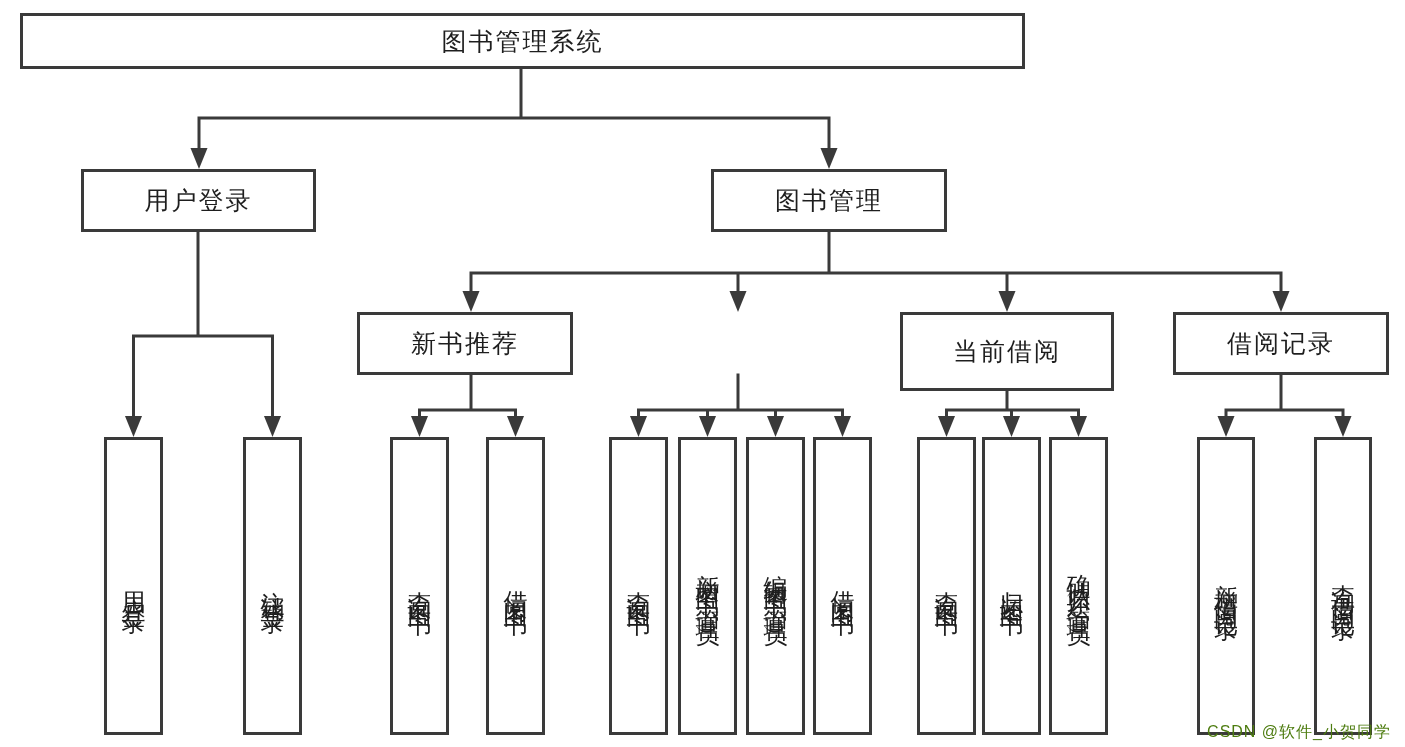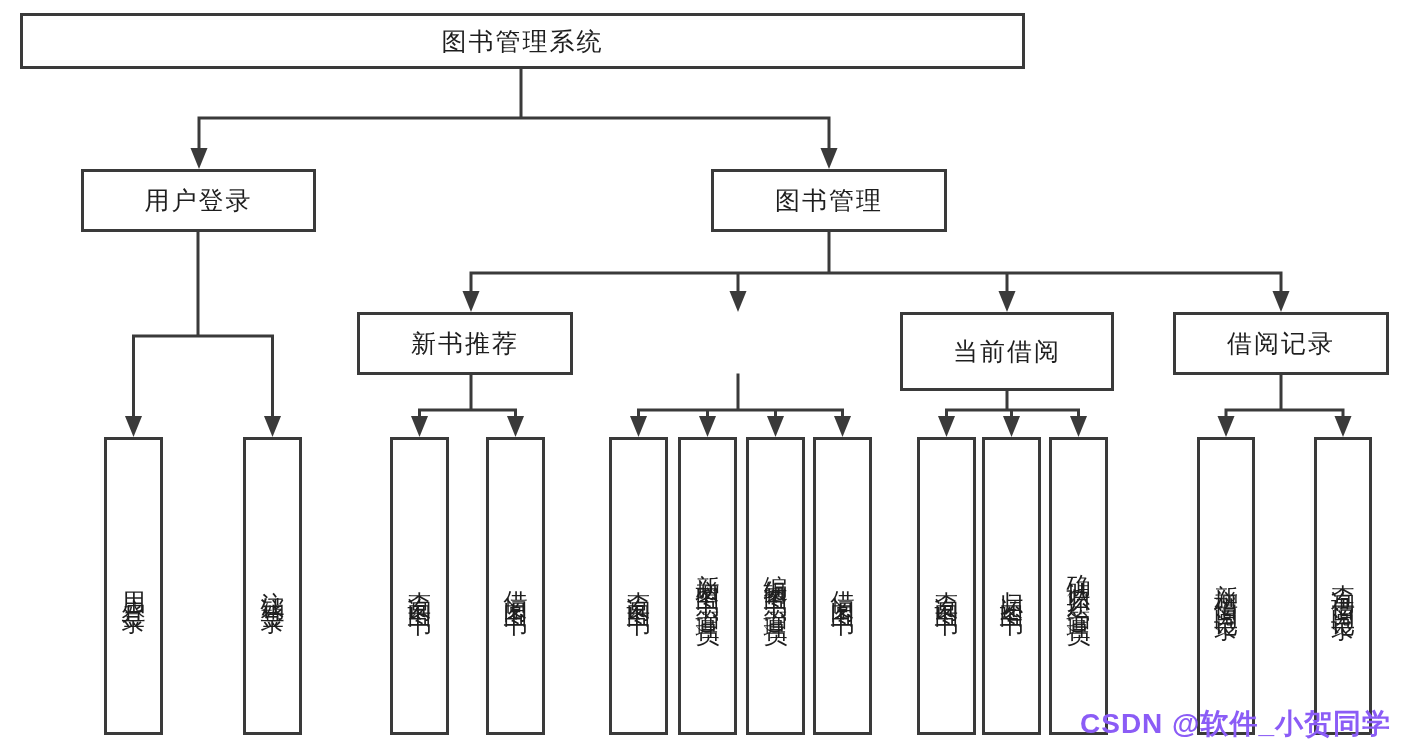--- a/index.html
+++ b/index.html
@@ -14,21 +14,21 @@
     border:3px solid #3a3a3a;background:#ffffff;color:#1e1e1e;
     display:flex;align-items:center;justify-content:center;
   }
   .hbox{font-size:25px;letter-spacing:2px;white-space:nowrap;}
   .vbox{
     font-size:24px;letter-spacing:7px;line-height:1.0;
     writing-mode:vertical-rl;text-orientation:mixed;
   }
   .watermark{
     position:absolute;right:14px;bottom:4px;z-index:6;
-    color:#8b5cf6;font-size:28px;letter-spacing:1px;white-space:nowrap;font-weight:bold;
+    color:#4d7c0f;font-size:16px;letter-spacing:1px;white-space:nowrap;
   }
 </style>
 </head>
 <body>
 
 <div class="canvas">
 
   <svg class="connectors" width="1405" height="747" viewBox="0 0 1405 747">
     <g stroke="#3a3a3a" stroke-width="3" fill="none" stroke-linecap="square">
 

